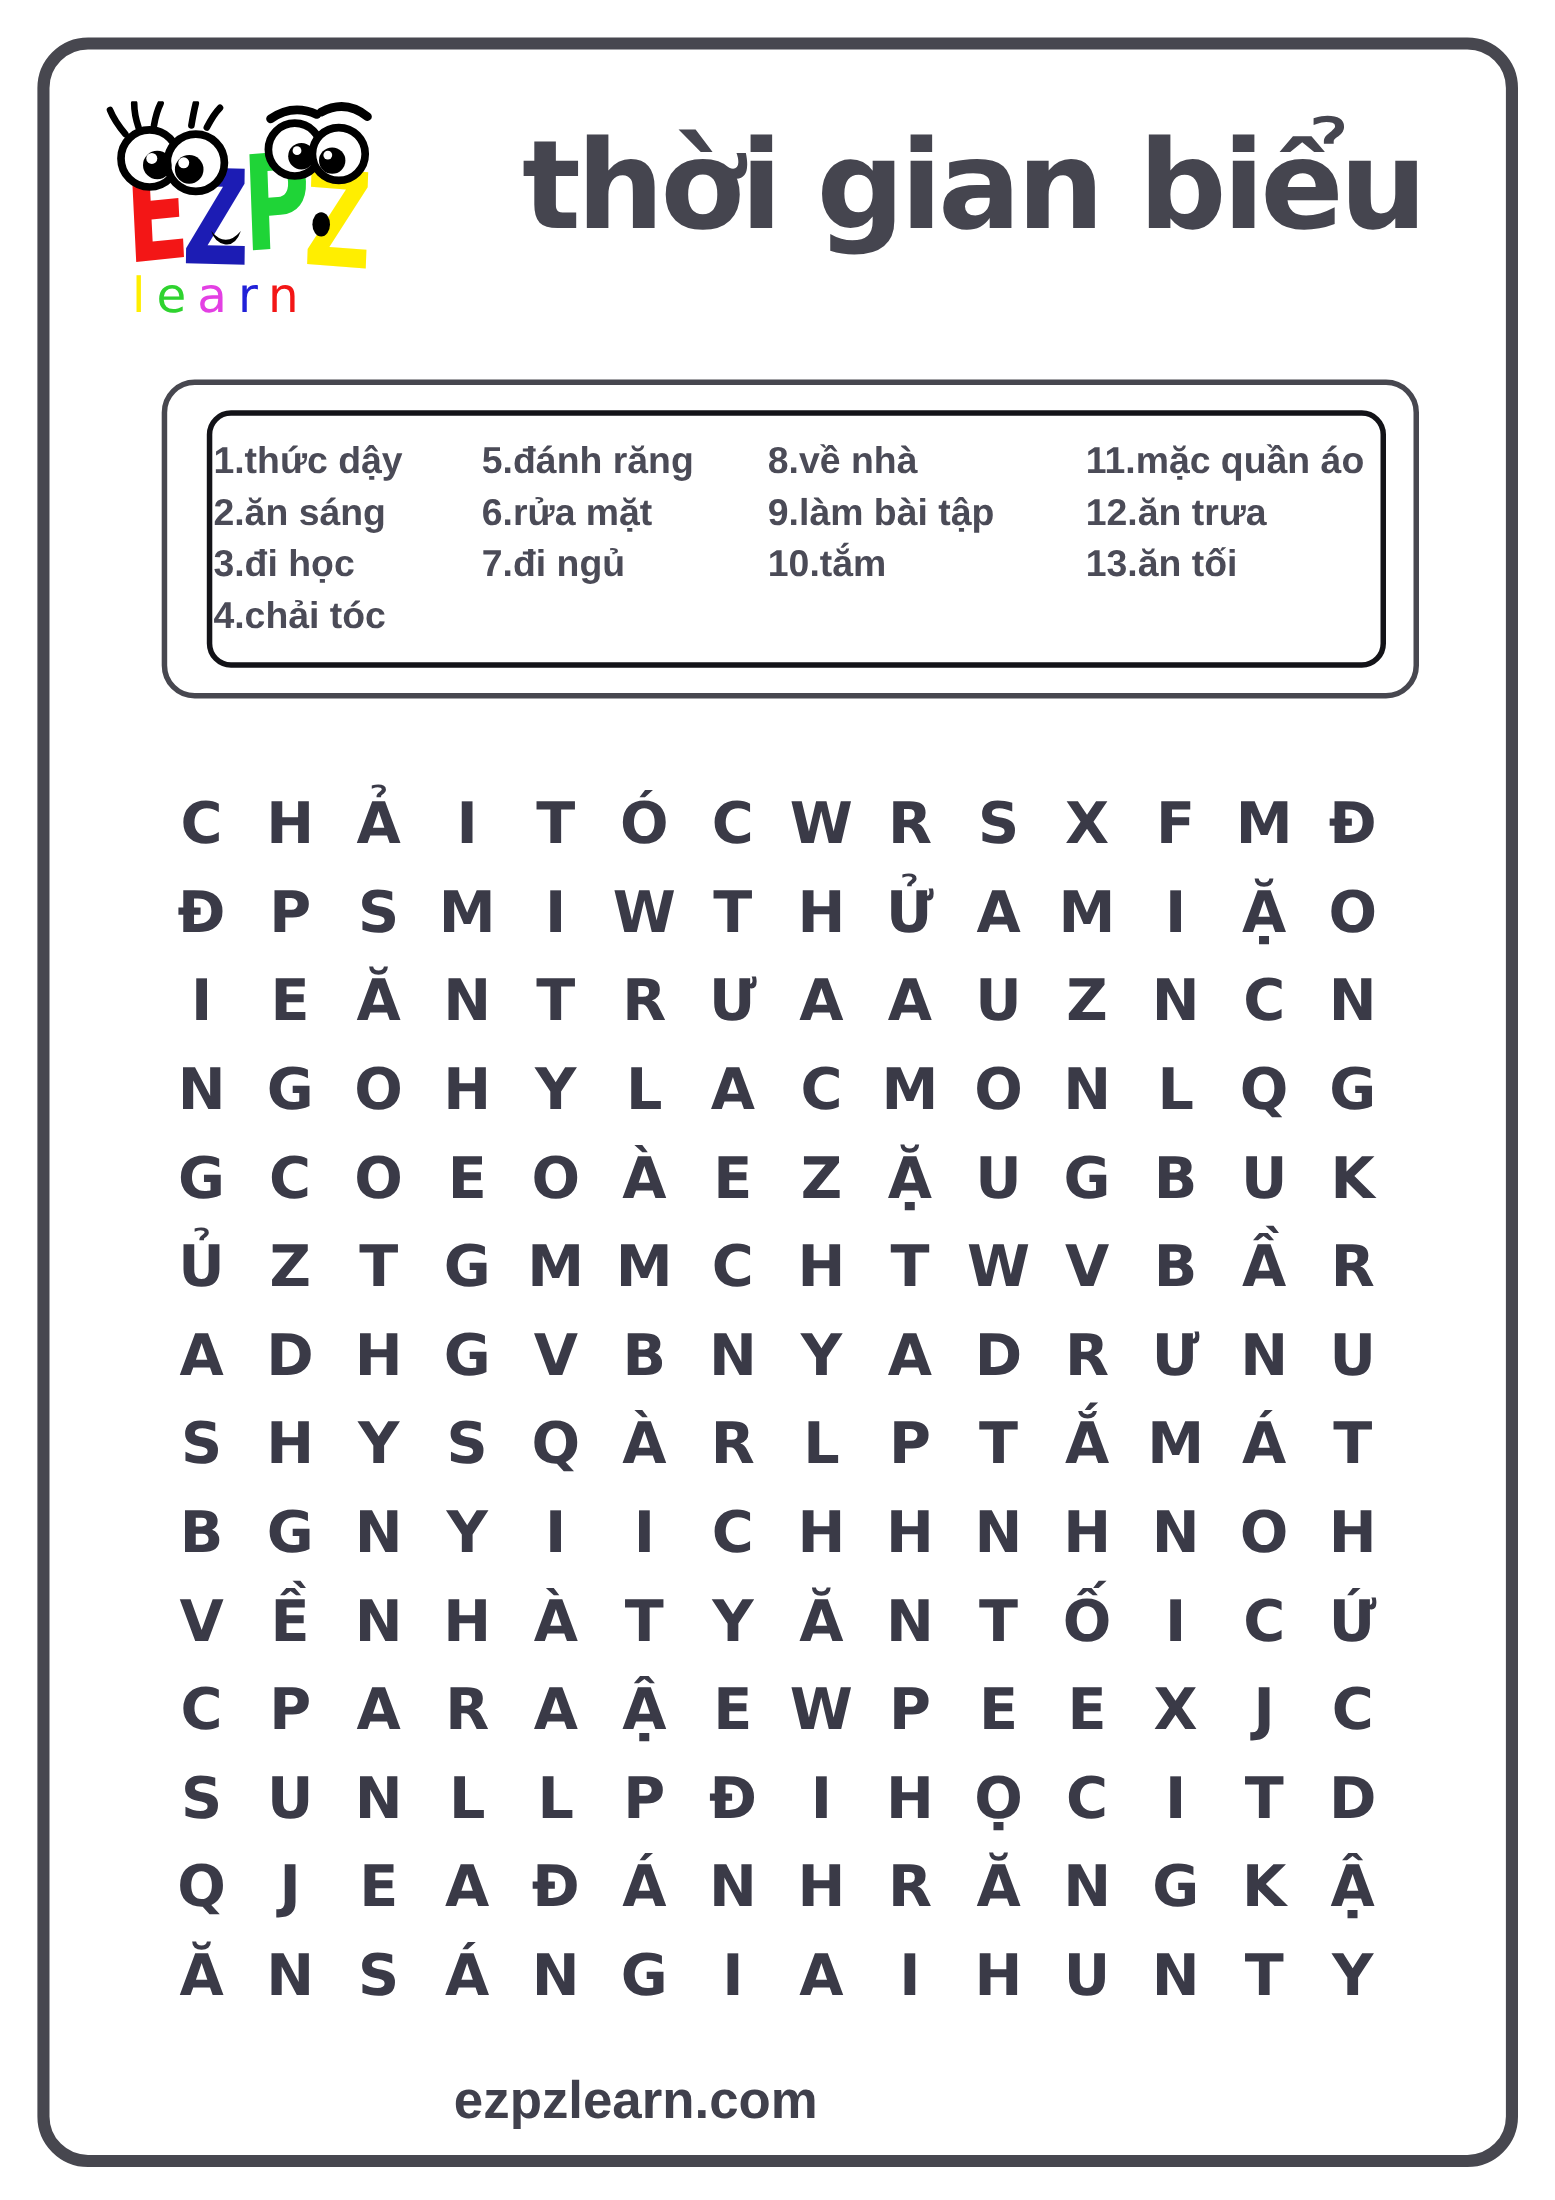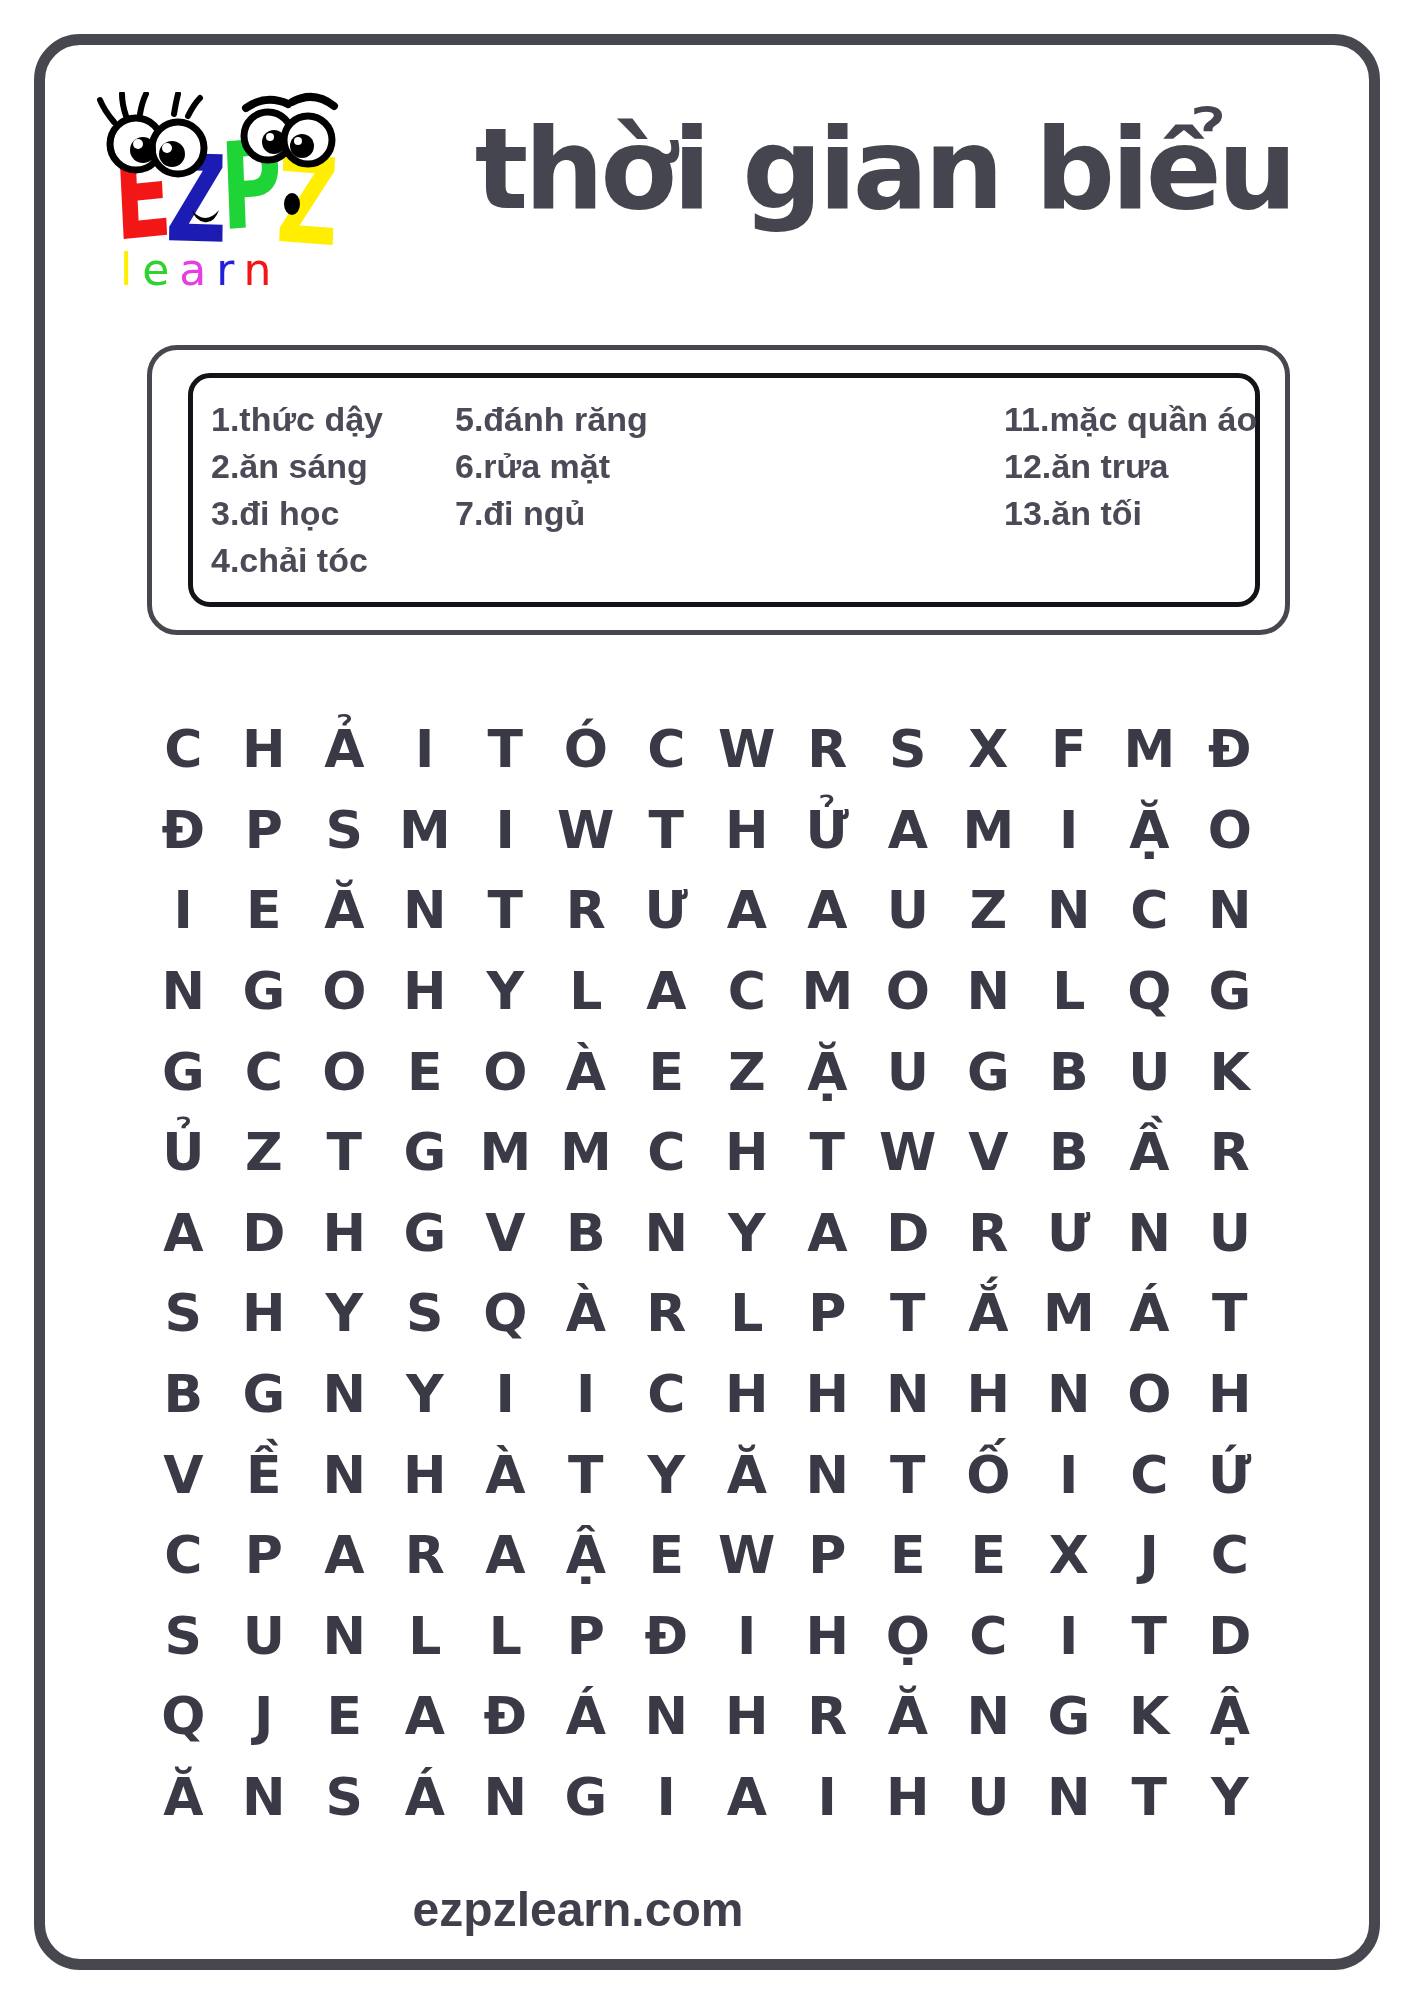--- a/index.html
+++ b/index.html
@@ -29,21 +29,21 @@
 
   
   .wordbox-outer{position:absolute;left:147px;top:345px;width:1143px;height:290px;
         border:5px solid #47474f;border-radius:30px;box-sizing:border-box;}
   .wordbox-inner{position:absolute;left:188px;top:373px;width:1072px;height:234px;
         border:5px solid #131318;border-radius:22px;box-sizing:border-box;}
   .word-list{position:absolute;left:0;top:396px;width:1414px;height:220px;
         font-family:"Liberation Sans",sans-serif;font-weight:bold;font-size:34px;
         color:#4b4b57;}
   .word-col{position:absolute;top:0;}
-  .word-col .wl-item{line-height:47px;white-space:nowrap;margin-left:17px;}
+  .word-col .wl-item{line-height:47px;white-space:nowrap;}
   .word-col.c1{left:194px;}
   .word-col.c2{left:438px;}
   .word-col.c3{left:698px;}
   .word-col.c4{left:987px;}
 
   
   .puzzle{position:absolute;left:143px;top:709px;display:grid;
         grid-template-columns:repeat(14,80.5px);grid-auto-rows:80.6px;}
   .puzzle .cell{display:flex;align-items:center;justify-content:center;
         font-weight:bold;font-size:52px;color:#3a3a47;}
@@ -110,20 +110,25 @@
         <div class="wl-item">1.thức dậy</div>
         <div class="wl-item">2.ăn sáng</div>
         <div class="wl-item">3.đi học</div>
         <div class="wl-item">4.chải tóc</div>
       </div>
       <div class="word-col c2">
         <div class="wl-item">5.đánh răng</div>
         <div class="wl-item">6.rửa mặt</div>
         <div class="wl-item">7.đi ngủ</div>
       </div>
+      <div class="word-col c3">
+        <div class="wl-item">8.về nhà</div>
+        <div class="wl-item">9.làm bài tập</div>
+        <div class="wl-item">10.tắm</div>
+      </div>
       <div class="word-col c4">
         <div class="wl-item">11.mặc quần áo</div>
         <div class="wl-item">12.ăn trưa</div>
         <div class="wl-item">13.ăn tối</div>
       </div>
     </div>
 
   <div class="puzzle">
       <div class="cell">C</div>
       <div class="cell">H</div>

